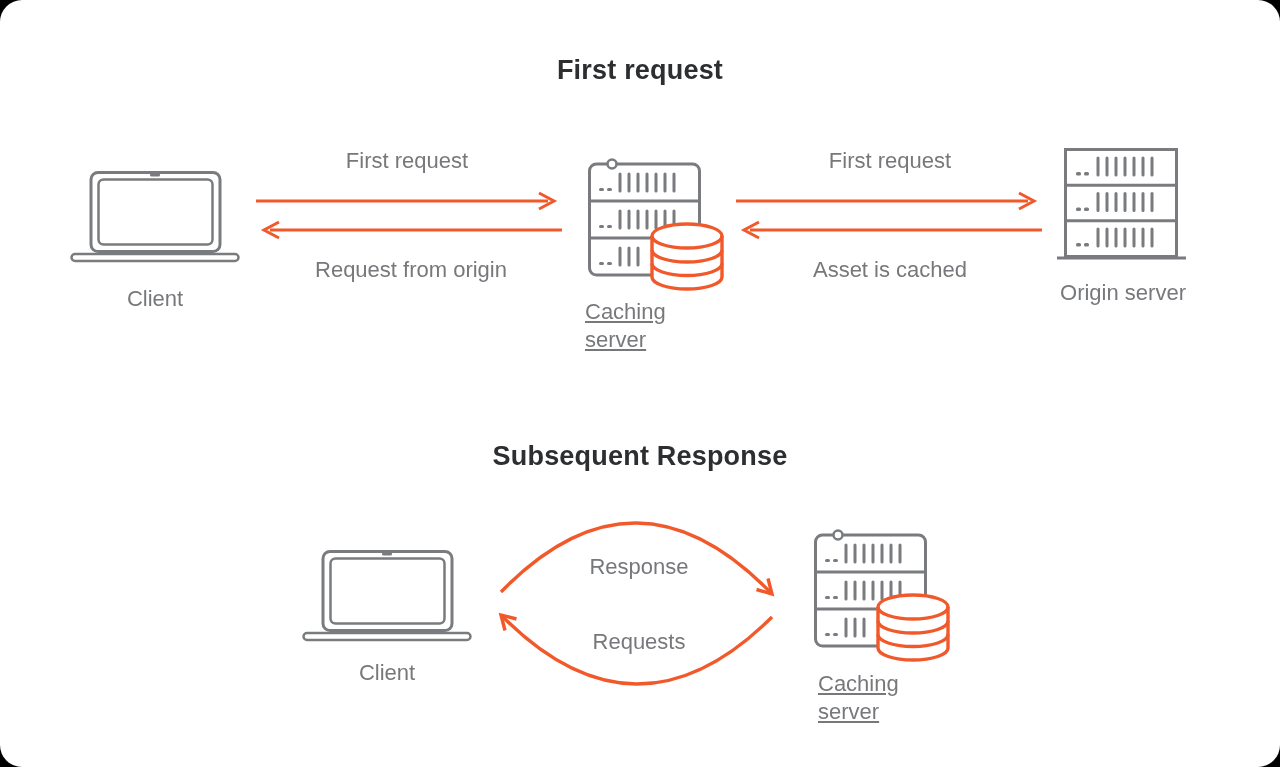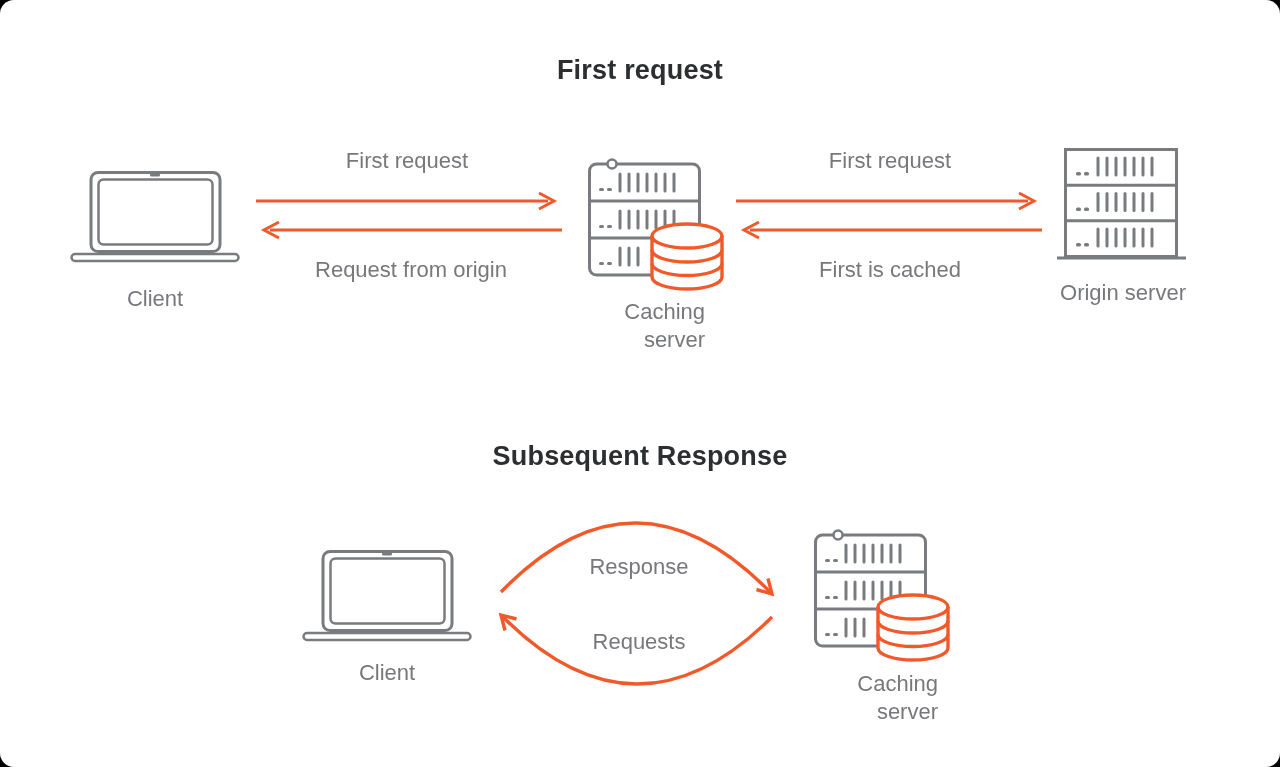--- a/index.html
+++ b/index.html
@@ -6,21 +6,21 @@
   body {
     width: 1280px; height: 767px;
     background: var(--page-bg, #000);
     font-family: "Liberation Sans", "DejaVu Sans", sans-serif;
     overflow: hidden;
   }
   .card {
     position: absolute; left: 0; top: 0;
     width: 1280px; height: 767px;
     background: var(--card-bg, #fff);
-    border-radius: 14px;
+    border-radius: 22px;
   }
   .abs { position: absolute; }
   .title {
     position: absolute;
     width: 100%;
     text-align: center;
     font-size: 27px;
     font-weight: 700;
     color: var(--title-dark, #2d2e30);
     letter-spacing: 0.2px;
@@ -28,22 +28,23 @@
   .lbl {
     position: absolute;
     transform: translateX(-50%);
     font-size: 22px;
     color: var(--label-gray, #77787b);
     white-space: nowrap;
     line-height: 26px;
   }
   .lbl.wrap {
     white-space: normal;
-    text-align: right;
+    text-align: left;
     line-height: 28px;
+    text-decoration: underline;
   }
   
   svg { display: block; overflow: visible; }
   .g  { stroke: var(--icon-gray, #797b7e); fill: none; stroke-width: 3; }
   .g25{ stroke: var(--icon-gray, #797b7e); fill: none; stroke-width: 2.5; }
   .gw { stroke: var(--icon-gray, #797b7e); fill: #fff; stroke-width: 2.5; }
   .gf { fill: var(--icon-gray, #797b7e); stroke: none; }
   .bar{ stroke: var(--icon-gray, #797b7e); stroke-width: 3; stroke-linecap: round; fill: none; }
   .o  { stroke: var(--accent-orange, #f1592a); fill: none; stroke-width: 3; }
   .o35{ stroke: var(--accent-orange, #f1592a); fill: none; stroke-width: 3.4; }
@@ -118,21 +119,21 @@
     </svg>
     <div class="lbl wrap" style="left:645px; top:298px; width:120px">Caching server</div>
 
     <svg class="abs" style="left:735px; top:193px" width="308" height="46" viewBox="0 0 308 46">
       <path class="o" d="M1,8 H293"></path>
       <polyline class="o" points="284,0 299,8 284,16" fill="none"></polyline>
       <path class="o" d="M307,37 H15"></path>
       <polyline class="o" points="24,29 9,37 24,45" fill="none"></polyline>
     </svg>
     <div class="lbl" style="left:890px; top:148px">First request</div>
-    <div class="lbl" style="left:890px; top:257px">First is cached</div>
+    <div class="lbl" style="left:890px; top:257px">Asset is cached</div>
 
     <svg class="abs" style="left:1057px; top:148px" width="130" height="115" viewBox="0 0 130 115">
       <rect class="g" x="8.5" y="1.5" width="111" height="107"></rect>
       <line class="g" x1="8.5" y1="37.2" x2="119.5" y2="37.2"></line>
       <line class="g" x1="8.5" y1="72.8" x2="119.5" y2="72.8"></line>
       <line class="g" x1="0" y1="110" x2="129" y2="110" stroke-width="3.5"></line>
 
       <rect class="gf" x="19" y="24" width="5" height="3.5" rx="1.5"></rect>
       <rect class="gf" x="27" y="24" width="5" height="3.5" rx="1.5"></rect>
       <line class="bar" x1="41" y1="10" x2="41" y2="27"></line>

